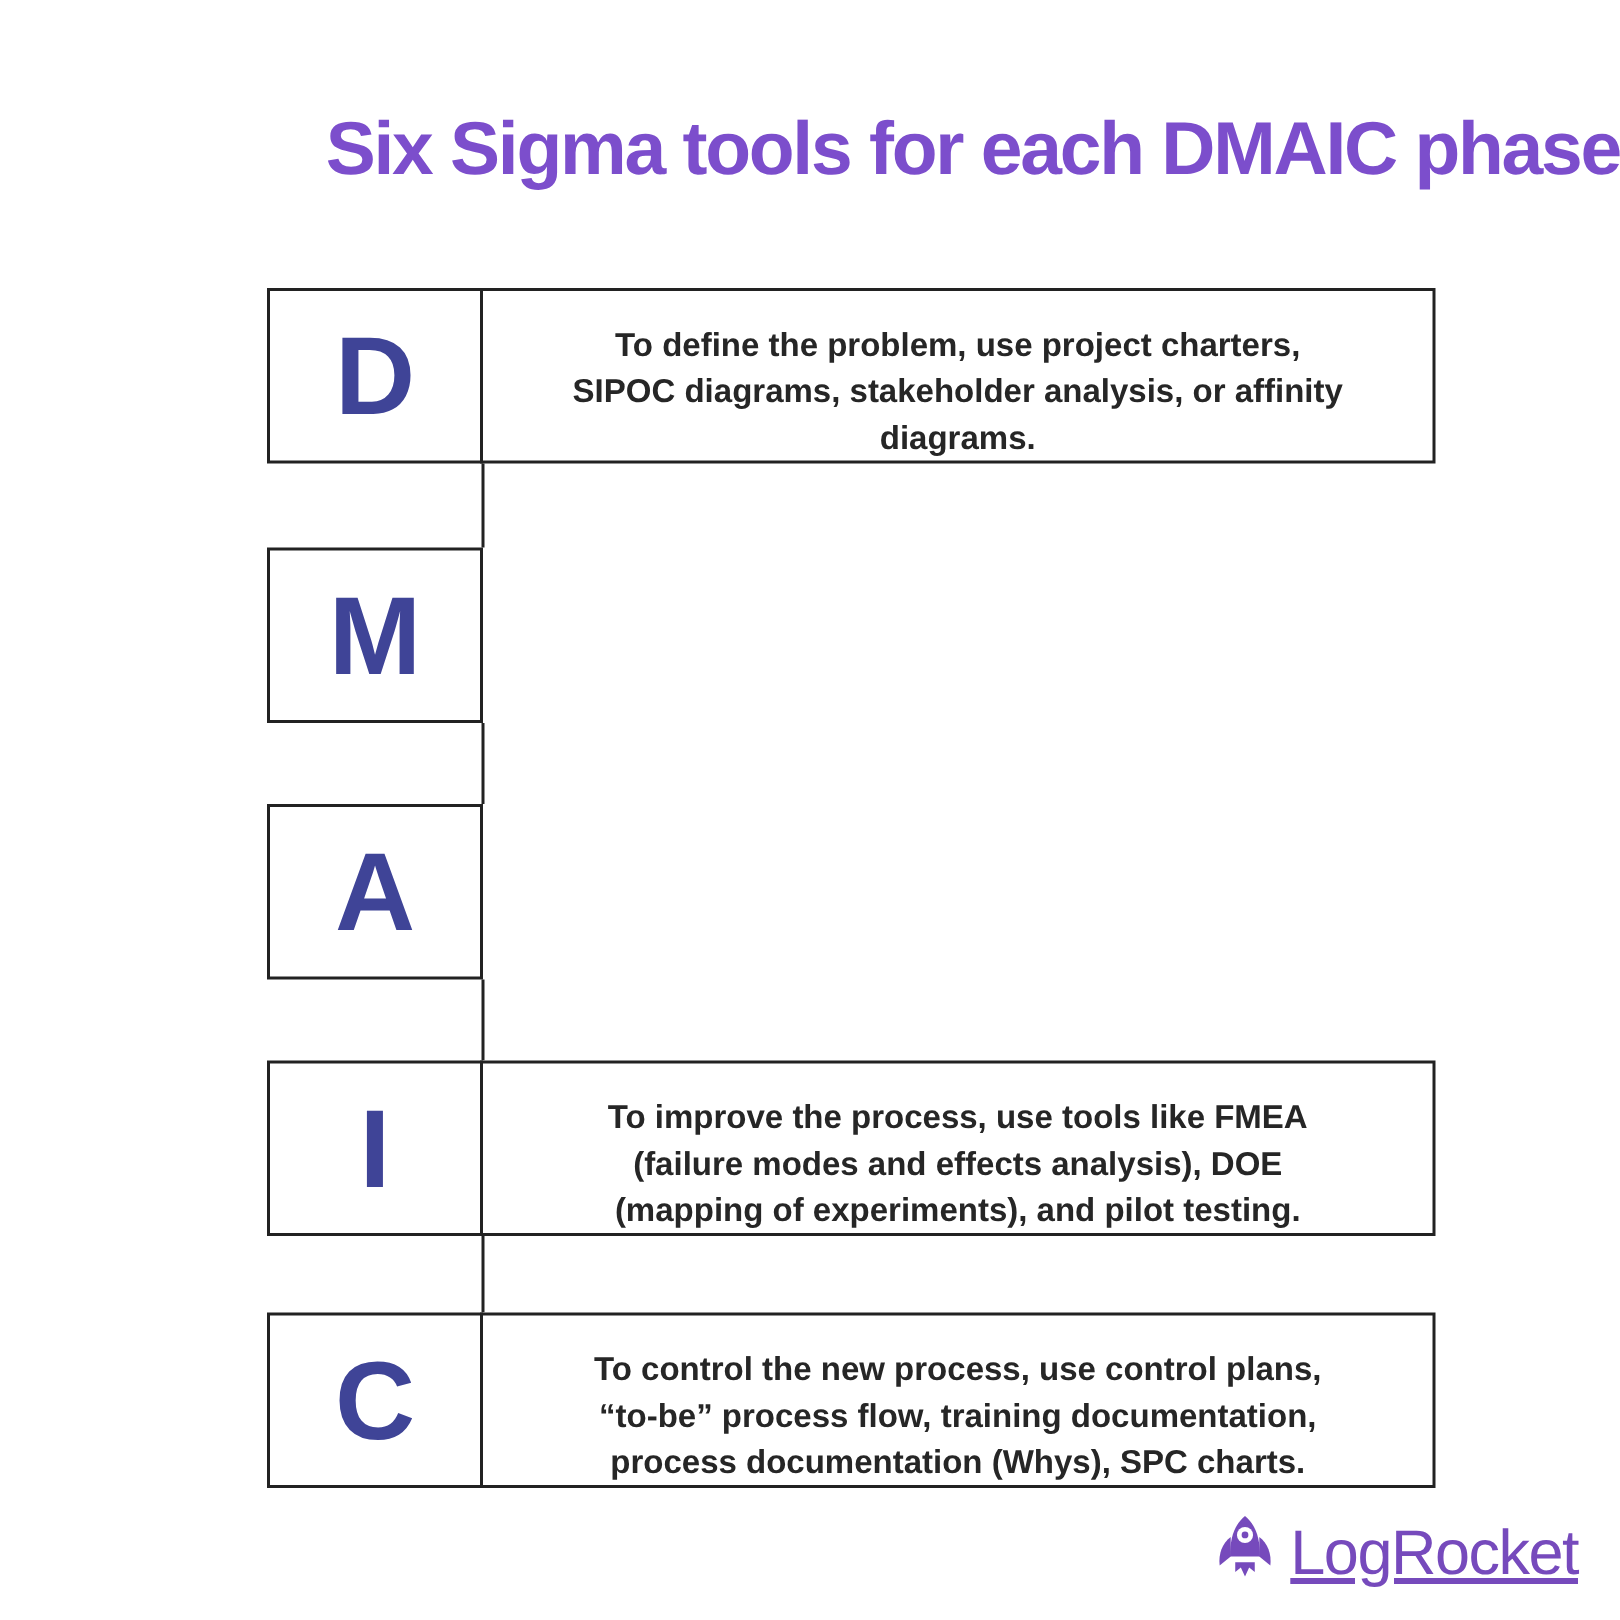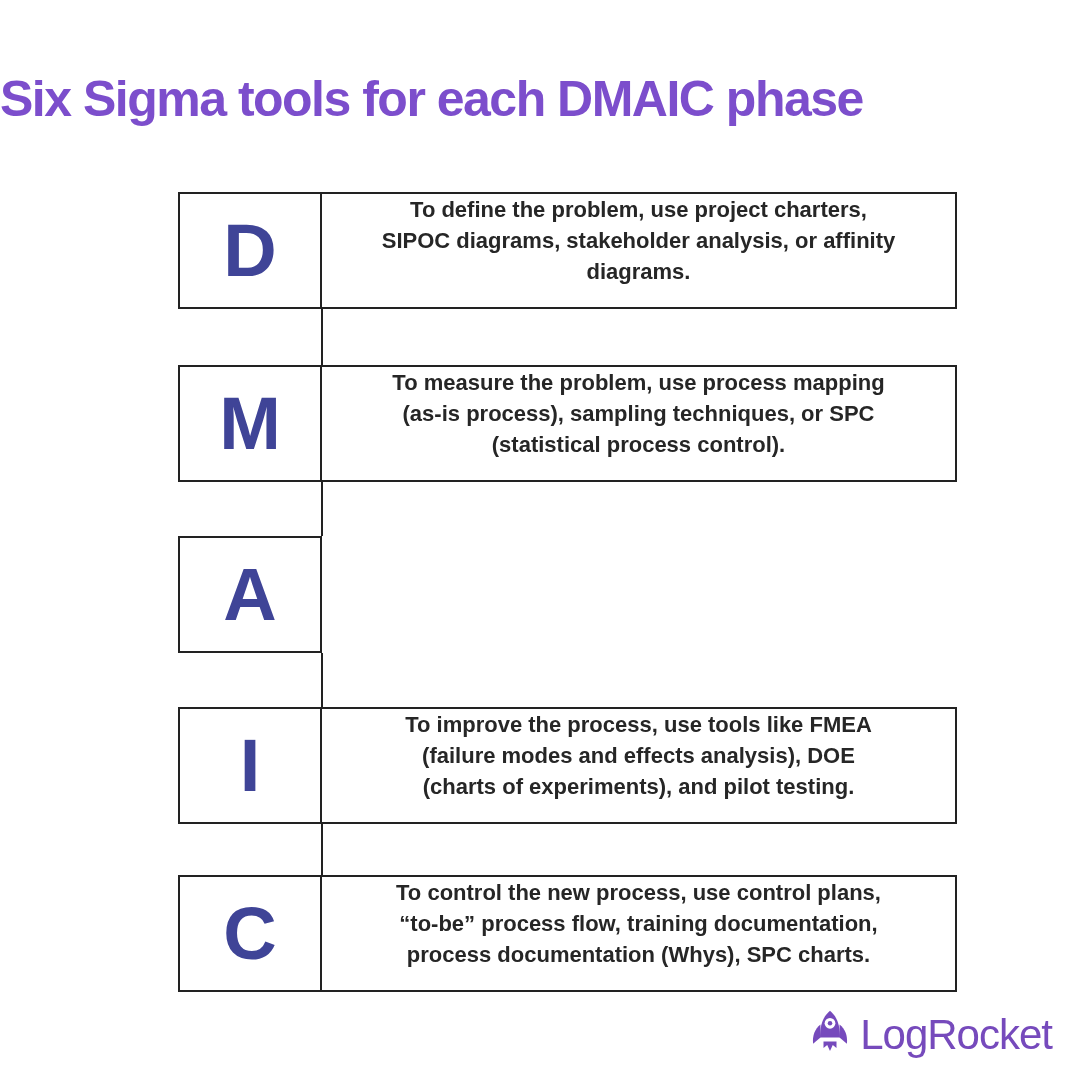--- a/index.html
+++ b/index.html
@@ -9,21 +9,21 @@
     font-family: "Liberation Sans", sans-serif;
     overflow: hidden;
     position: relative;
   }
   .page { position: absolute; inset: 0; width: 1080px; height: 1080px; }
 
   
   .title {
     position: absolute;
     top: 70px; left: 0; right: 0;
-    text-align: left;
+    text-align: right;
     font-size: 50px;
     font-weight: 700;
     letter-spacing: -1.5px;
     color: #7C4ECC;
   }
 
   
   .diagram {
     position: absolute;
     left: 178px; top: 192px;
@@ -66,21 +66,21 @@
     color: #3F4497;
     line-height: 1;
   }
 
   .text-cell {
     flex: 1;
     margin-left: -2px;
     height: 117px;
     border: 2px solid #222222;
     background: #ffffff;
-    display: flex; align-items: flex-start; justify-content: center;
+    display: flex; align-items: flex-end; justify-content: center;
     padding: 0 14px;
   }
   .text-cell p {
     font-size: 22px;
     font-weight: 700;
     line-height: 31px;
     color: #262626;
     text-align: center;
     white-space: pre-line;
     letter-spacing: 0px;
@@ -103,20 +103,21 @@
     right: 28px; bottom: 18px;
     display: flex; align-items: center;
     gap: 4px;
   }
   .logo-icon { width: 52px; height: 54px; }
   .logo-text {
     font-size: 42px;
     font-weight: 400;
     letter-spacing: -1px;
     color: #764ABC;
+    text-decoration: underline;
   }
 </style>
 </head>
 <body>
 
 <div class="page">
 
   <h1 class="title">Six Sigma tools for each DMAIC phase</h1>
 
   <div class="diagram">
@@ -131,45 +132,40 @@
 diagrams.</p>
       </div>
     </div>
 
     <div class="connector connector-0"></div>
 
     <div class="row row-1">
       <div class="letter-cell">
         <span class="letter">M</span>
       </div>
-      <div class="text-cell">
-        <p>To measure the problem, use process mapping
-(as-is process), sampling techniques, or SPC
-(statistical process control).</p>
-      </div>
     </div>
 
     <div class="connector connector-1"></div>
 
     <div class="row row-2">
       <div class="letter-cell">
         <span class="letter">A</span>
       </div>
     </div>
 
     <div class="connector connector-2"></div>
 
     <div class="row row-3">
       <div class="letter-cell">
         <span class="letter">I</span>
       </div>
       <div class="text-cell">
         <p>To improve the process, use tools like FMEA
 (failure modes and effects analysis), DOE
-(charts of experiments), and pilot testing.</p>
+(mapping of experiments), and pilot testing.</p>
       </div>
     </div>
 
     <div class="connector connector-3"></div>
 
     <div class="row row-4">
       <div class="letter-cell">
         <span class="letter">C</span>
       </div>
       <div class="text-cell">

